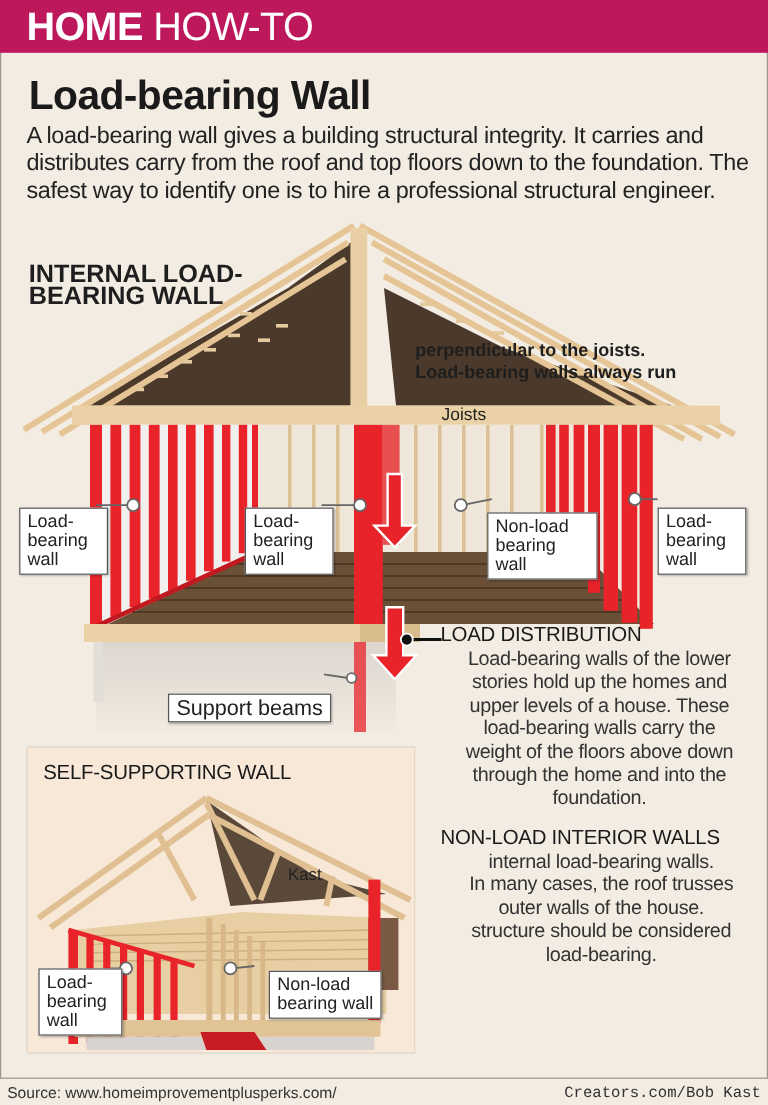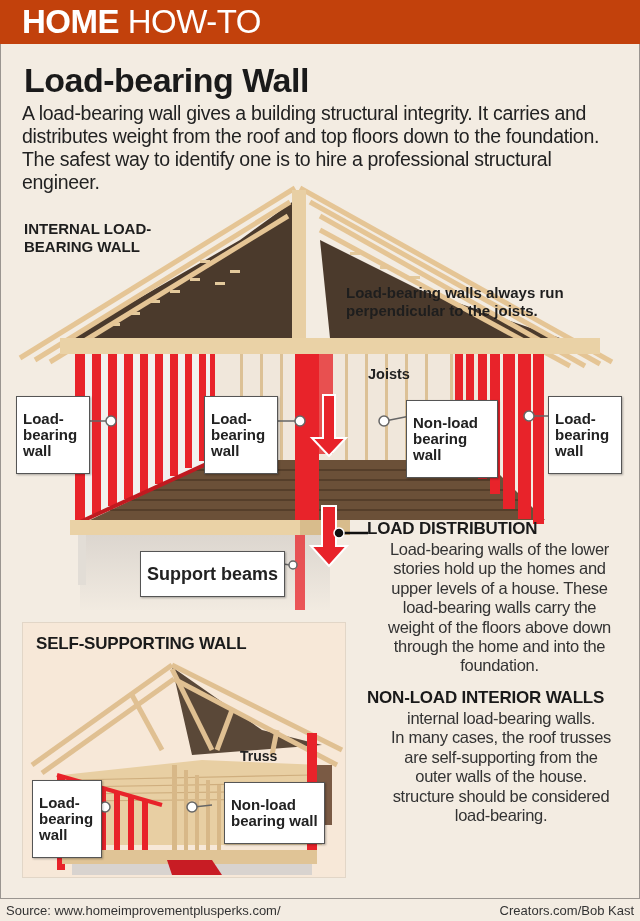--- a/index.html
+++ b/index.html
@@ -1,44 +1,44 @@
 <!DOCTYPE html>
 <html><head>
 <meta charset="utf-8">
 <style>
   html,body{margin:0;padding:0;}
   body{width:640px;height:921px;background:#f3ece2;font-family:"Liberation Sans",sans-serif;color:#1a1a1a;overflow:hidden;position:relative;}
   .frame{position:absolute;left:0;top:0;width:638px;height:898px;border:1px solid #9a9590;border-top:none;background:#f3ece2;}
-  .header{position:absolute;left:0;top:0;width:640px;height:44px;background:#c2410c;}
+  .header{position:absolute;left:0;top:0;width:640px;height:44px;background:#be185d;}
   .header .brand{position:absolute;left:22px;top:2px;font-size:33px;color:#fff;letter-spacing:-0.5px;line-height:40px;}
   .header .brand b{font-weight:bold;}
   .header .brand span{font-weight:normal;}
   .title{position:absolute;left:24px;top:60px;font-size:34px;font-weight:bold;letter-spacing:-0.5px;line-height:40px;}
   .intro{position:absolute;left:22px;top:102px;width:610px;font-size:19.5px;line-height:23px;color:#222;letter-spacing:-0.3px;}
-  .lbl-upper{position:absolute;font-weight:bold;font-size:15px;line-height:18px;color:#1e1e1e;}
-  .callout{position:absolute;background:#fff;border:1.5px solid #555;font-weight:bold;font-size:15px;line-height:16px;color:#222;padding:14px 6px;box-shadow:1px 1px 2px rgba(0,0,0,0.3);}
-  .plain-label{position:absolute;font-weight:bold;font-size:14.5px;color:#222;margin-top:28px;}
-  .section-h{position:absolute;font-weight:bold;font-size:17px;color:#1a1a1a;letter-spacing:-0.2px;}
+  .lbl-upper{position:absolute;font-weight:bold;font-size:21px;line-height:18px;color:#1e1e1e;}
+  .callout{position:absolute;background:#fff;border:1.5px solid #555;font-weight:normal;font-size:15px;line-height:16px;color:#222;padding:3px 6px;box-shadow:1px 1px 2px rgba(0,0,0,0.3);margin-top:27px;}
+  .plain-label{position:absolute;font-weight:normal;font-size:14.5px;color:#222;}
+  .section-h{position:absolute;font-weight:normal;font-size:17px;color:#1a1a1a;letter-spacing:-0.2px;}
   .section-p{position:absolute;font-size:16.5px;line-height:19.4px;color:#333;letter-spacing:-0.3px;text-align:center;}
   .inset{position:absolute;left:22px;top:622px;width:322px;height:254px;background:#f7e8d8;border:1px solid #e2d6c7;}
   .footer-left{position:absolute;left:6px;top:903px;font-size:13px;color:#333;}
-  .footer-right{position:absolute;right:6px;top:903px;font-size:13px;color:#333;}
+  .footer-right{position:absolute;right:6px;top:903px;font-size:13px;color:#333;font-family:Liberation Mono, monospace;}
   svg{position:absolute;}
 </style>
 </head>
 <body>
 
 <div class="frame"></div>
 
 <div class="header">
   <div class="brand"><b>HOME</b> <span>HOW-TO</span></div>
 </div>
 
 <div class="title">Load-bearing Wall</div>
-<div class="intro">A load-bearing wall gives a building structural integrity. It carries and distributes weight from the roof and top floors down to the foundation. The safest way to identify one is to hire a professional structural engineer.</div>
+<div class="intro">A load-bearing wall gives a building structural integrity. It carries and distributes carry from the roof and top floors down to the foundation. The safest way to identify one is to hire a professional structural engineer.</div>
 
 <svg width="640" height="430" style="left:0;top:180px;" viewBox="0 0 640 430">
 
   <defs>
     <linearGradient id="shade" x1="0" y1="0" x2="0" y2="1">
       <stop offset="0" stop-color="#dcd6cf"></stop>
         <stop offset="1" stop-color="#f3ece2"></stop>
     </linearGradient>
   </defs>
   <rect x="80" y="355" width="250" height="80" fill="url(#shade)"></rect>
@@ -154,22 +154,22 @@
   </g>
   <line x1="338" y1="353" x2="368" y2="353" stroke="#111" stroke-width="2.5"></line>
   <circle cx="339" cy="353" r="5" fill="#111" stroke="#fff" stroke-width="1.5"></circle>
 </svg>
 
 <div class="lbl-upper" style="left:24px;top:220px;">
   <div>INTERNAL LOAD-</div>
   <div>BEARING WALL</div>
 </div>
 <div class="lbl-upper" style="left:346px;top:284px;font-size:15px;">
+  <div>perpendicular to the joists.</div>
   <div>Load-bearing walls always run</div>
-  <div>perpendicular to the joists.</div>
 </div>
 <div class="plain-label" style="left:368px;top:338px;">Joists</div>
 
 <div class="callout" style="left:16px;top:396px;width:60px;">
   <div>Load-</div>
   <div>bearing</div>
   <div>wall</div>
 </div>
 <div class="callout" style="left:204px;top:396px;width:60px;">
   <div>Load-</div>
@@ -251,35 +251,34 @@
   <rect x="50" y="209" width="240" height="11" fill="#d8d3cf"></rect>
   <polygon points="145,205 190,205 200,220 150,220" fill="#c81c24"></polygon>
 
   <g stroke="#666" stroke-width="1.5" fill="#fff">
     <line x1="70" y1="152" x2="82" y2="152"></line>
       <circle cx="83" cy="152" r="5"></circle>
     <line x1="172" y1="152" x2="190" y2="150"></line>
       <circle cx="170" cy="152" r="5"></circle>
   </g>
 </svg>
-<div class="plain-label" style="left:240px;top:720px;font-size:14px;">Truss</div>
+<div class="plain-label" style="left:240px;top:720px;font-size:14px;">Kast</div>
 <div class="callout" style="left:32px;top:780px;width:56px;">
   <div>Load-</div>
   <div>bearing</div>
   <div>wall</div>
 </div>
 <div class="callout" style="left:224px;top:782px;">
   <div>Non-load</div>
   <div>bearing wall</div>
 </div>
 
 <div class="section-h" style="left:367px;top:688px;">NON-LOAD INTERIOR WALLS</div>
 <div class="section-p" style="left:367px;top:709px;width:268px;">
   <div>internal load-bearing walls.</div>
   <div>In many cases, the roof trusses</div>
-  <div>are self-supporting from the</div>
   <div>outer walls of the house.</div>
   <div>structure should be considered</div>
   <div>load-bearing.</div>
 </div>
 
 <div class="footer-left">Source: www.homeimprovementplusperks.com/</div>
 <div class="footer-right">Creators.com/Bob Kast</div>
 
 </body></html>

